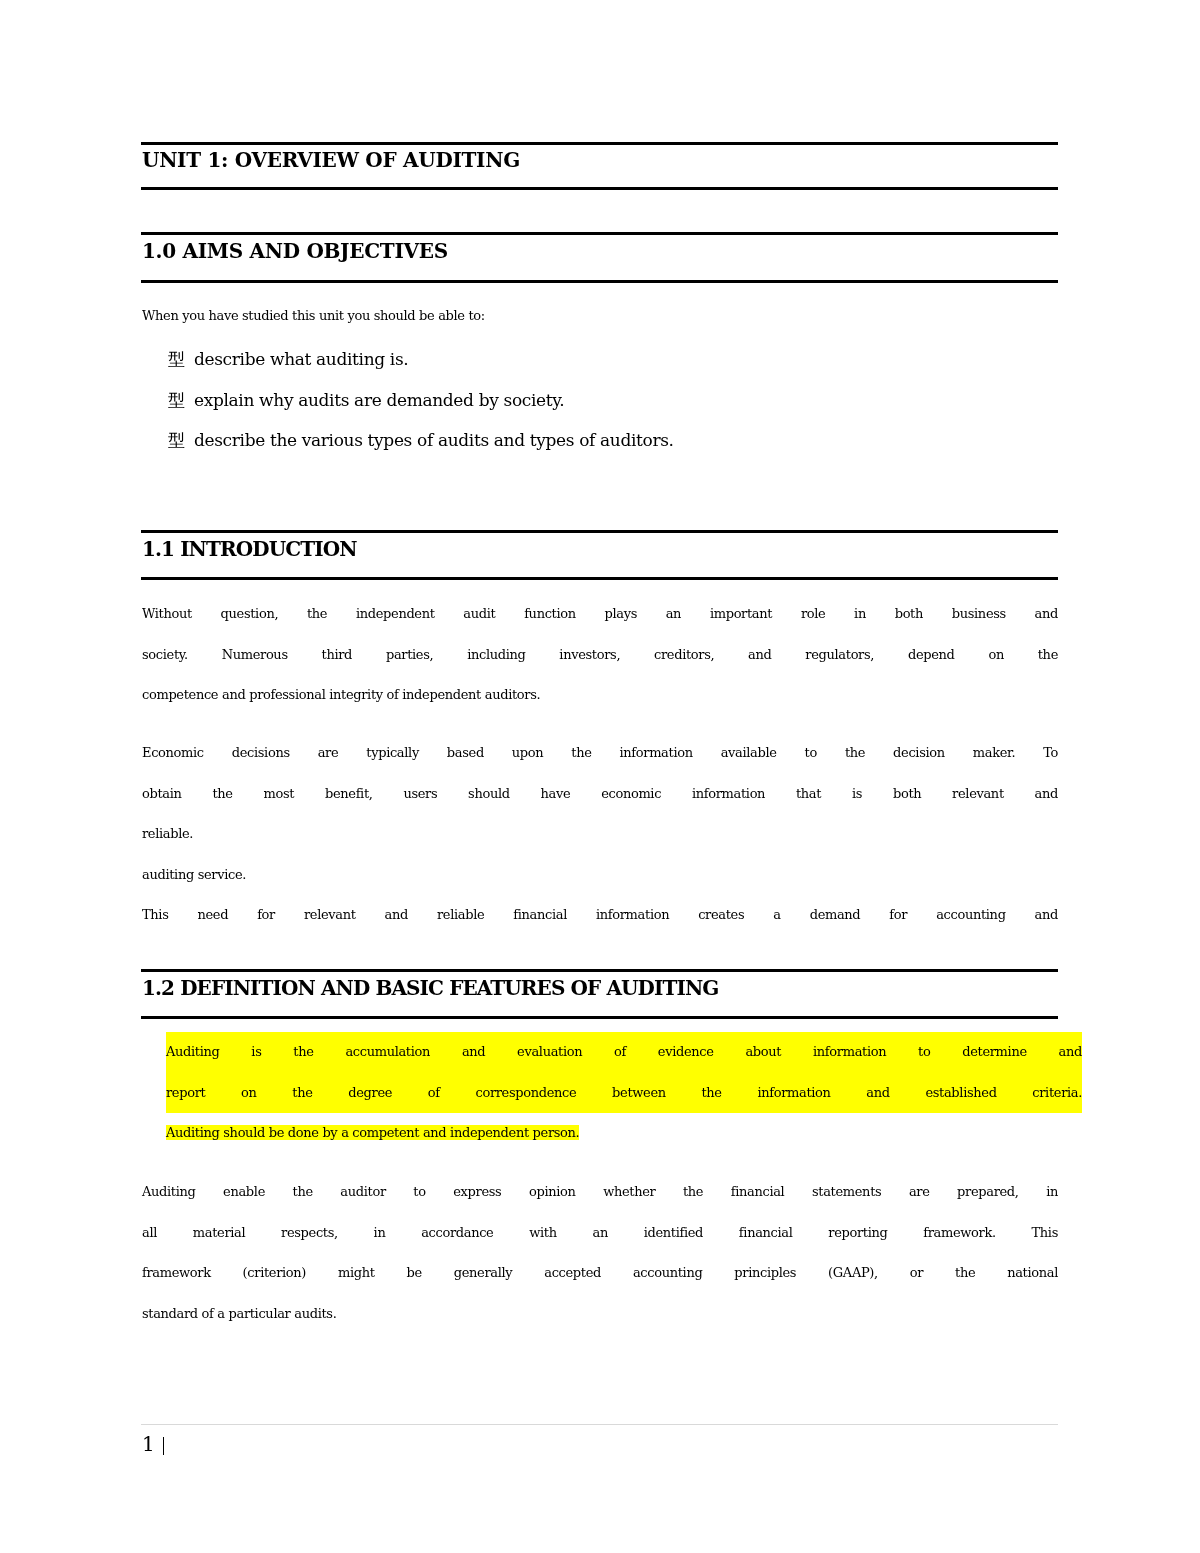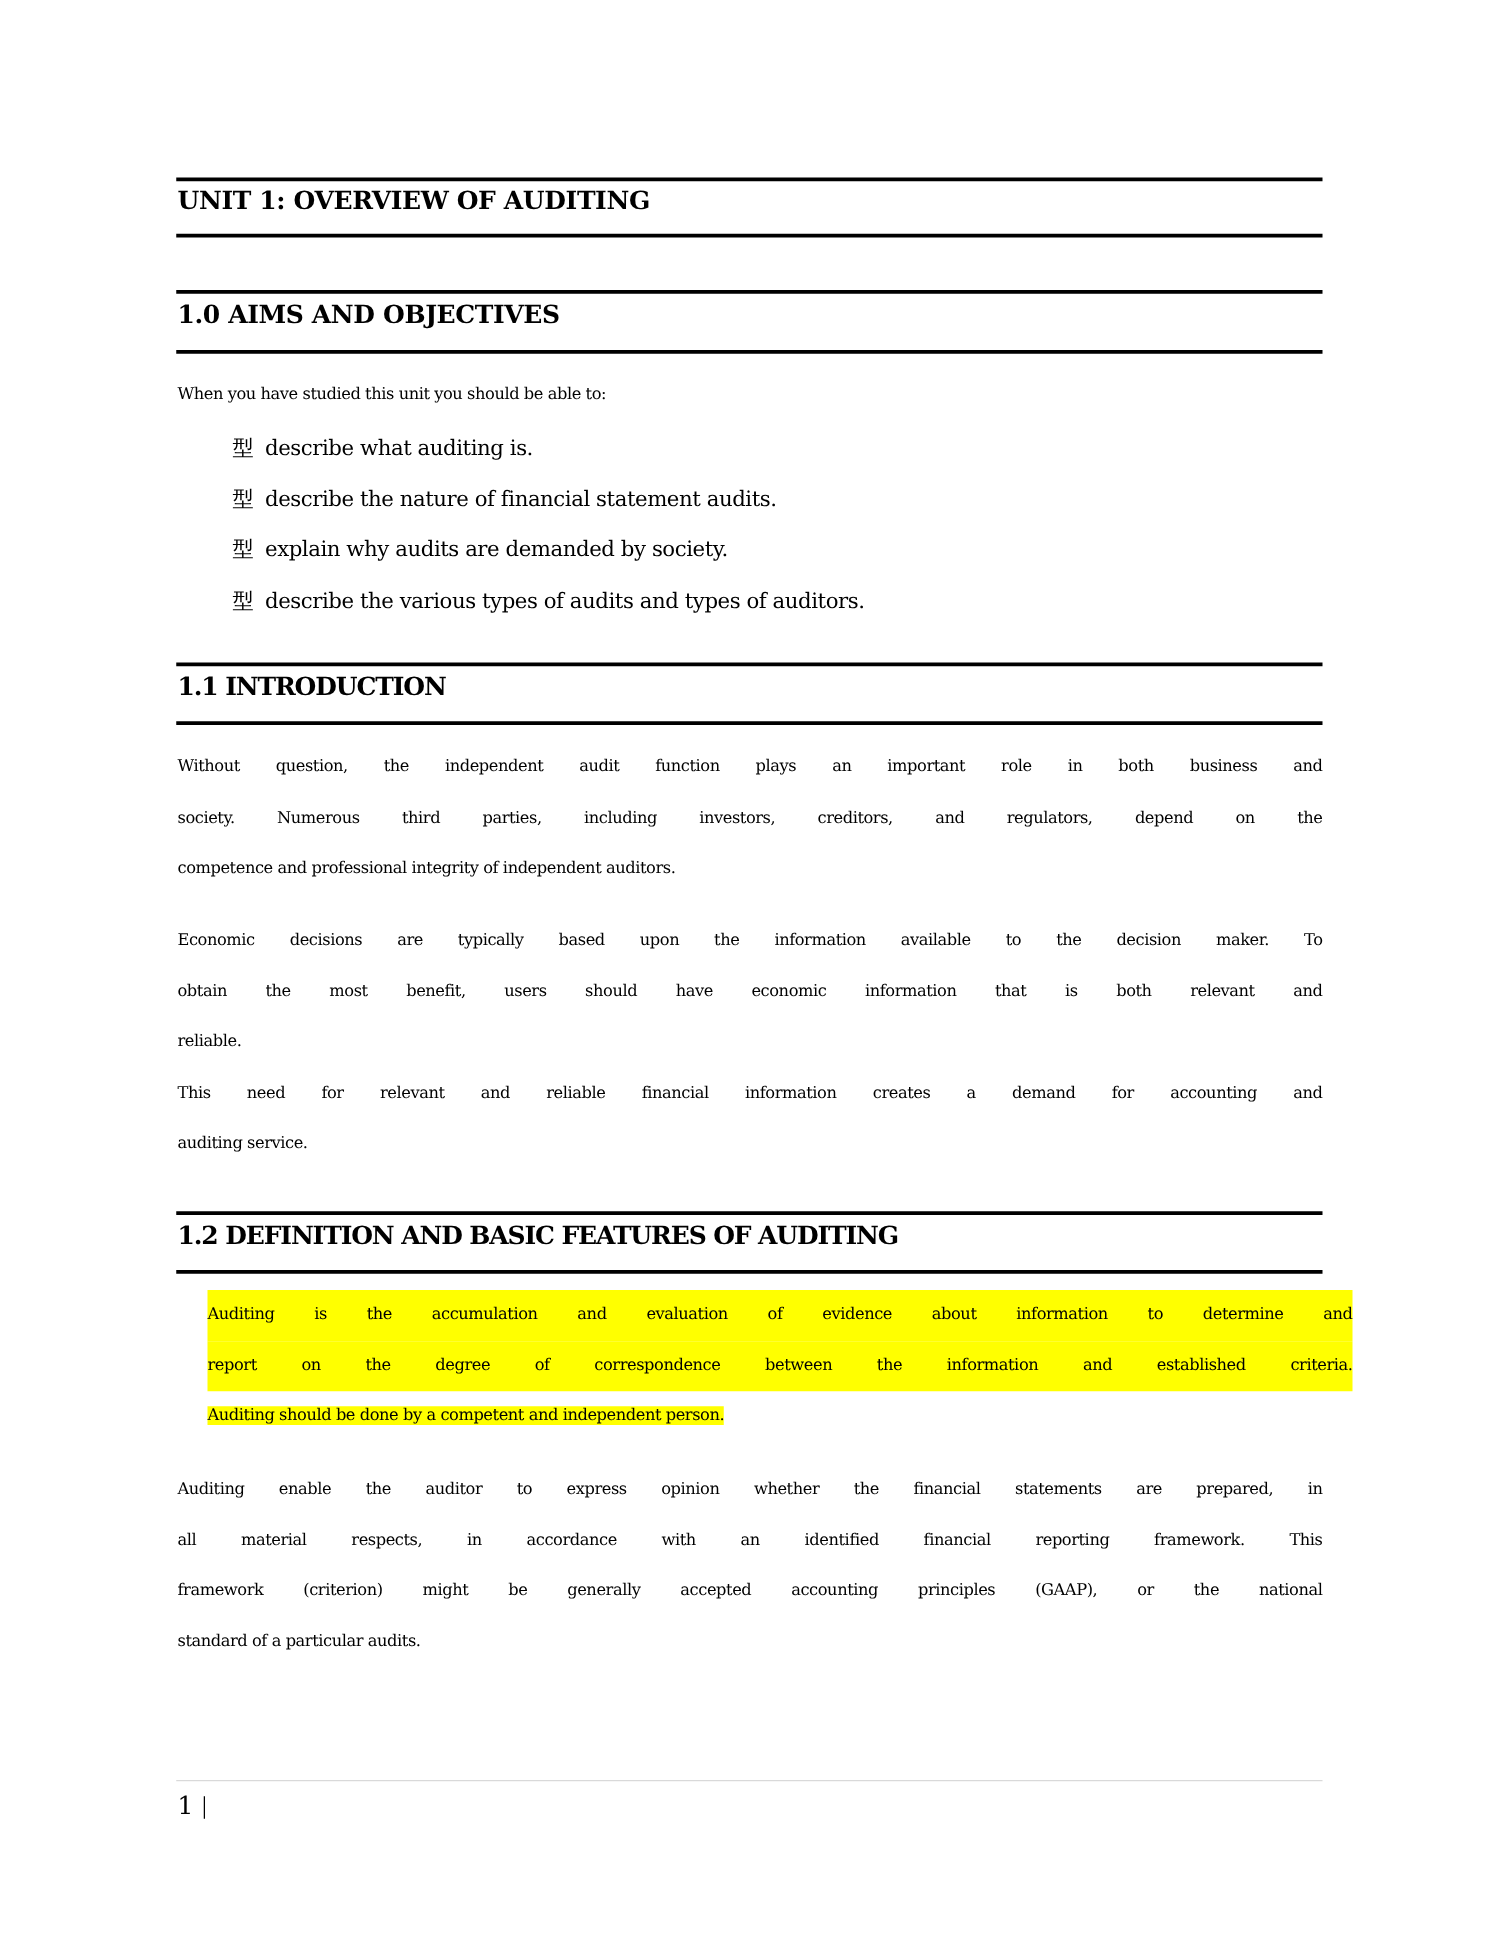--- a/index.html
+++ b/index.html
@@ -15,21 +15,21 @@
     line-height: 24px; white-space: nowrap;
   }
   .heading.narrow { letter-spacing: -0.9px; }
   .text {
     position: absolute; left: 142px; width: 916px; font-size: 13px; line-height: 40.5px;
     letter-spacing: -0.35px;
   }
   .line { display: block; white-space: nowrap; }
   .line.j { text-align: justify; text-align-last: justify; white-space: normal; }
   .bullets { position: absolute; left: 168px; top: 339px; font-size: 17px; line-height: 40.5px; letter-spacing: -0.35px; }
-  .bullet-item { display: block; white-space: nowrap; margin-left: 18px; }
+  .bullet-item { display: block; white-space: nowrap; }
   .bullet-icon { display: inline-block; width: 26px; font-family: "DejaVu Sans", sans-serif; font-size: 17px; }
   .hl { background: #ffff00; }
   .footer-rule { position: absolute; left: 141px; width: 917px; top: 1424px; height: 1px; background: #d9d9d9; }
   .page-num { position: absolute; left: 142px; top: 1432px; font-size: 20px; line-height: 24px; }
   .page-sep { display: inline-block; width: 1px; height: 18px; background: #000; margin-left: 8px; vertical-align: -4px; }
 </style>
 </head>
 <body>
 
 <div class="page">
@@ -39,41 +39,40 @@
   <div class="rule" style="top:187px;"></div>
 
   <div class="rule" style="top:232px;"></div>
   <div class="heading" style="top:239px;">1.0 AIMS AND OBJECTIVES</div>
   <div class="rule" style="top:280px;"></div>
 
   <div class="text" style="top:296px;">When you have studied this unit you should be able to:</div>
 
   <div class="bullets">
     <span class="bullet-item"><span class="bullet-icon">型</span><span>describe what auditing is.</span></span>
-    <span class="bullet-item"><span class="bullet-icon">型</span><span>describe the nature of financial statement audits.</span></span>
     <span class="bullet-item"><span class="bullet-icon">型</span><span>explain why audits are demanded by society.</span></span>
     <span class="bullet-item"><span class="bullet-icon">型</span><span>describe the various types of audits and types of auditors.</span></span>
   </div>
 
   <div class="rule" style="top:530px;"></div>
   <div class="heading narrow" style="top:537px;">1.1 INTRODUCTION</div>
   <div class="rule" style="top:577px;"></div>
 
   <div class="text" style="top:594px;">
     <span class="line j">Without question, the independent audit function plays an important role in both business and</span>
     <span class="line j">society. Numerous third parties, including investors, creditors, and regulators, depend on the</span>
     <span class="line">competence and professional integrity of independent auditors.</span>
   </div>
 
   <div class="text" style="top:733px;">
     <span class="line j">Economic decisions are typically based upon the information available to the decision maker. To</span>
     <span class="line j">obtain the most benefit, users should have economic information that is both relevant and</span>
     <span class="line">reliable.</span>
+    <span class="line">auditing service.</span>
     <span class="line j">This need for relevant and reliable financial information creates a demand for accounting and</span>
-    <span class="line">auditing service.</span>
   </div>
 
   <div class="rule" style="top:969px;"></div>
   <div class="heading narrow" style="top:976px;text-align:right;">1.2 DEFINITION AND BASIC FEATURES OF AUDITING</div>
   <div class="rule" style="top:1016px;"></div>
 
   <div class="text" style="top:1032px;padding-left:24px;">
     <span class="line j hl">Auditing is the accumulation and evaluation of evidence about information to determine and</span>
     <span class="line j hl">report on the degree of correspondence between the information and established criteria.</span>
     <span class="line"><span class="hl">Auditing should be done by a competent and independent person.</span></span>

